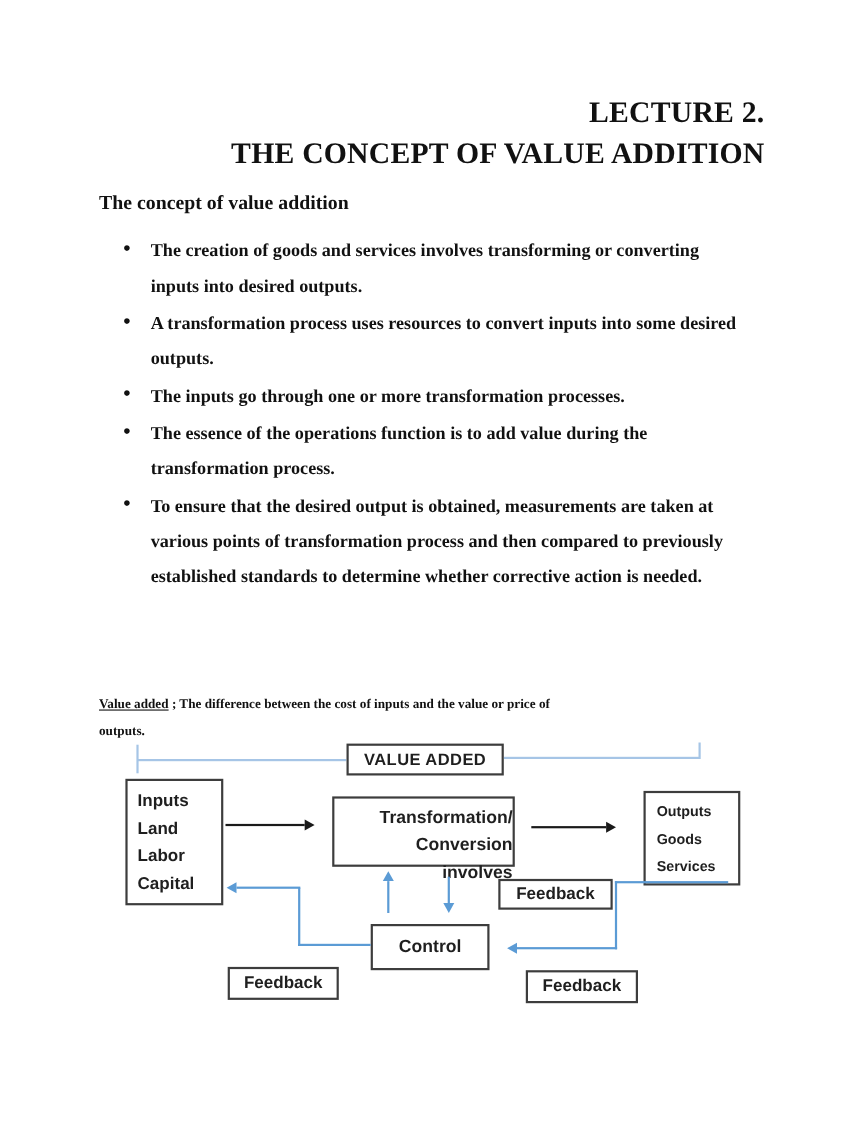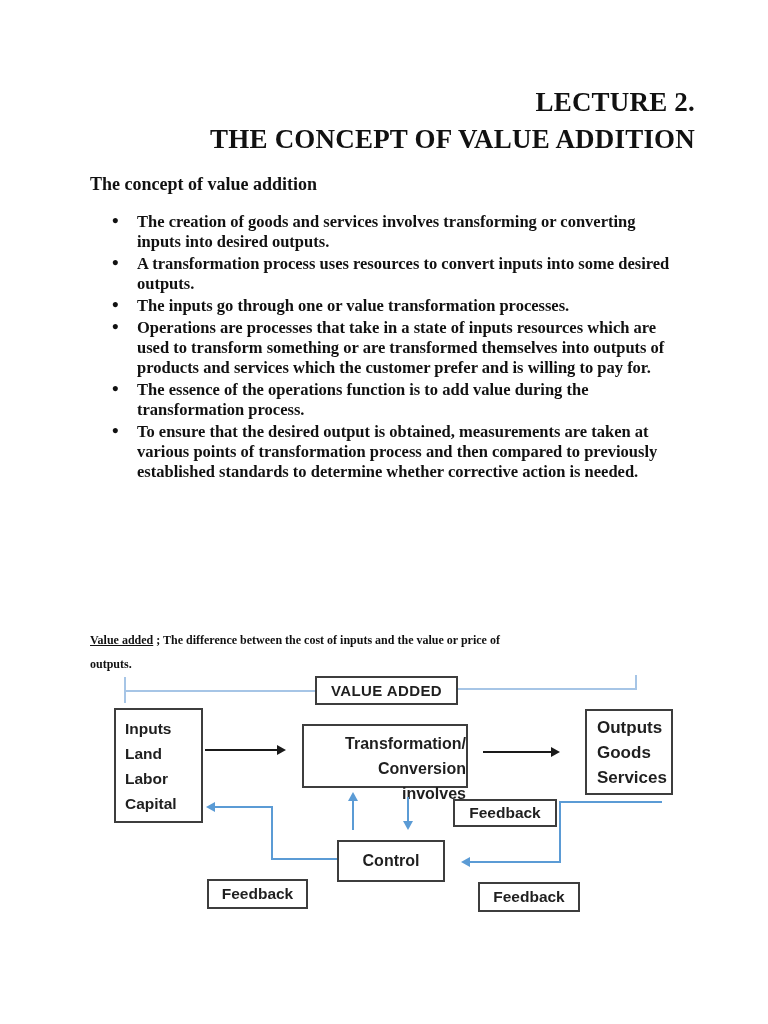--- a/index.html
+++ b/index.html
@@ -39,21 +39,21 @@
     left:90px;top:212px;width:620px;
     margin:0;padding:0;
     list-style:none;
   }
   ul.bullets li{
     position:relative;
     padding-left:47px;
     margin:0 0 2px 0;
     font-weight:bold;
     font-size:16.5px;
-    line-height:20px;
+    line-height:32px;
     white-space:pre-line;
   }
   ul.bullets li::before{
     content:"\2022";
     position:absolute;
     left:22px;top:-1px;
     font-size:19px;
   }
   .value-def{
     left:90px;top:616px;width:615px;
@@ -77,22 +77,22 @@
     font-weight:bold;
     box-sizing:border-box;
   }
   .box .bl{display:block;}
   .va-box{left:315px;top:16px;width:143px;height:29px;
           font-size:15px;line-height:25px;text-align:center;letter-spacing:.4px;}
   .inputs-box{left:114px;top:48px;width:89px;height:115px;
           font-size:15.5px;line-height:25px;padding:6px 0 0 9px;}
   .transform-box{left:302px;top:64px;width:166px;height:64px;
           font-size:16px;line-height:25px;padding:5px 0 0 12px;text-align:right;}
-  .outputs-box{left:585px;top:49px;width:88px;height:86px;
-          font-size:17px;line-height:25px;padding:4px 0 0 10px;}
+  .outputs-box{left:585px;top:59px;width:88px;height:86px;
+          font-size:13px;line-height:25px;padding:4px 0 0 10px;}
   .feedback-r{left:453px;top:139px;width:104px;height:28px;
           font-size:15.5px;line-height:24px;text-align:center;}
   .control-box{left:337px;top:180px;width:108px;height:42px;
           font-size:16px;line-height:38px;text-align:center;}
   .feedback-bl{left:207px;top:219px;width:101px;height:30px;
           font-size:15.5px;line-height:26px;text-align:center;}
   .feedback-br{left:478px;top:222px;width:102px;height:30px;
           font-size:15.5px;line-height:26px;text-align:center;}
 
   .hline{position:absolute;height:2px;background:var(--blue);}
@@ -118,24 +118,21 @@
   <div>THE CONCEPT OF VALUE ADDITION</div>
 </div>
 
 <div class="abs section-heading">The concept of value addition</div>
 
 <ul class="abs bullets">
   <li>The creation of goods and services involves transforming or converting
 inputs into desired outputs.</li>
   <li>A transformation process uses resources to convert inputs into some desired
 outputs.</li>
-  <li>The inputs go through one or value transformation processes.</li>
-  <li>Operations are processes that take in a state of inputs resources which are
-used to transform something or are transformed themselves into outputs of
-products and services which the customer prefer and is willing to pay for.</li>
+  <li>The inputs go through one or more transformation processes.</li>
   <li>The essence of the operations function is to add value during the
 transformation process.</li>
   <li>To ensure that the desired output is obtained, measurements are taken at
 various points of transformation process and then compared to previously
 established standards to determine whether corrective action is needed.</li>
 </ul>
 
 <p class="abs value-def"><span class="term">Value added</span><span> ; The difference between the cost of inputs and the value or price of
 outputs.</span></p>
 

